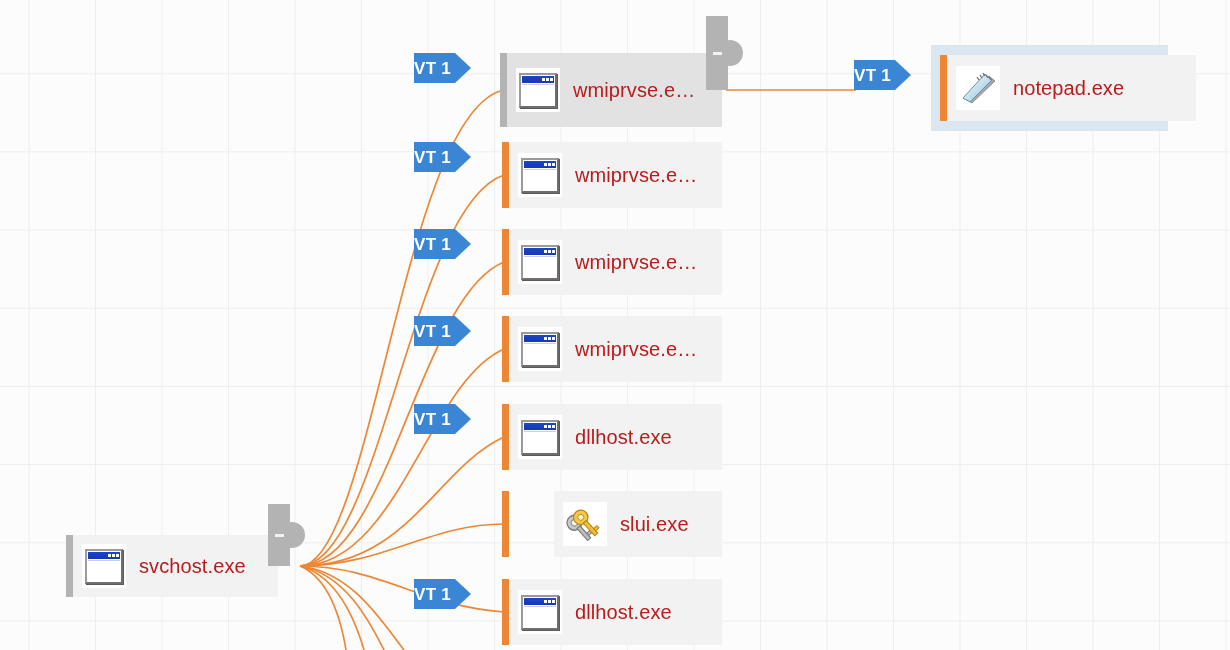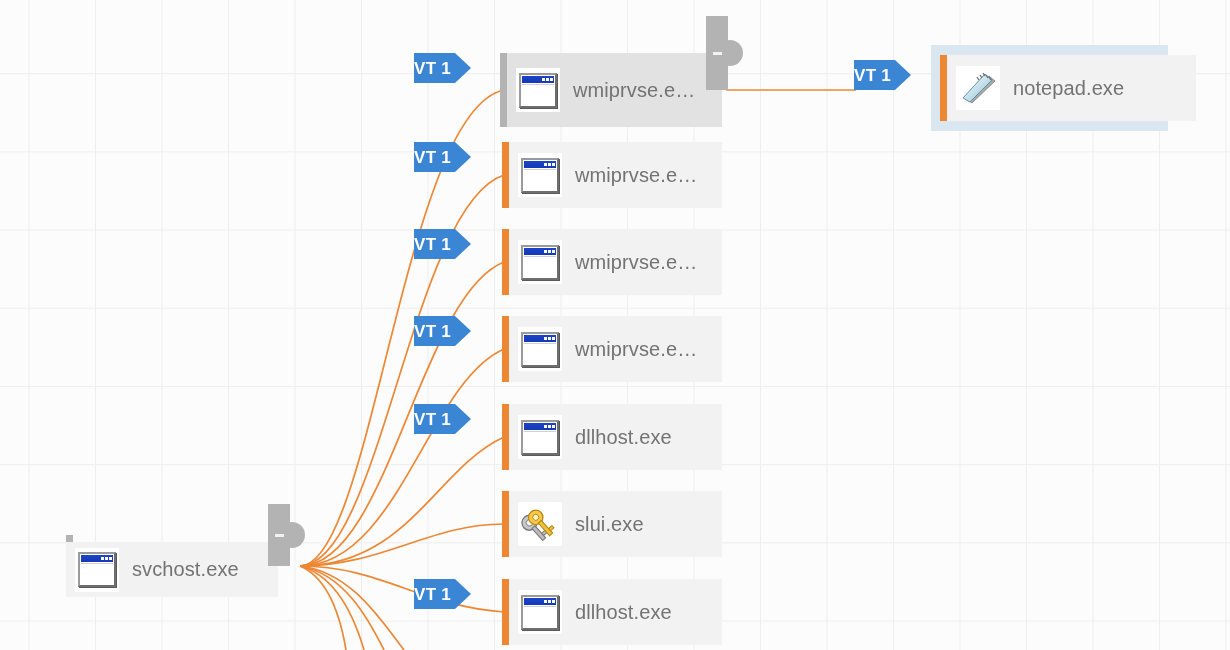--- a/index.html
+++ b/index.html
@@ -52,21 +52,21 @@
     align-self: stretch;
     display: flex;
     align-items: center;
     background: #f2f2f2;
     min-width: 0;
     padding-left: 9px;
   }
   .node.active .node-body { background: #e2e2e2; }
   .node-label {
     font-size: 20px;
-    color: #737373;
+    color: #b91c1c;
     white-space: nowrap;
     overflow: hidden;
     margin-left: 13px;
     letter-spacing: .1px;
   }
 
   
   .icon-wrap {
     flex: 0 0 auto;
     width: 44px; height: 44px;
@@ -180,21 +180,21 @@
       <path d="M300,566 C344,574 368,618 384,650"></path>
       <path d="M300,566 C336,576 354,616 364,650"></path>
       <path d="M300,566 C328,578 340,614 346,650"></path>
 
       <path d="M726,90 L856,90"></path>
     </g>
   </svg>
 
   <div class="sel-halo" style="left:931px; top:45px; width:237px; height:86px;"></div>
 
-  <div class="node" style="left:66px; top:535px; width:212px; height:62px;flex-direction:column;">
+  <div class="node" style="left:66px; top:535px; width:212px; height:62px;">
     <div class="node-bar grey"></div>
     <div class="node-body">
       <span class="icon-wrap">
         <span class="win-icon">
             <span class="tb">
               <i></i>
               <i></i>
               <i></i>
             </span>
             <span class="pane"></span>
@@ -320,21 +320,21 @@
               <i></i>
               <i></i>
             </span>
             <span class="pane"></span>
           </span>
       </span>
       <span class="node-label">dllhost.exe</span>
     </div>
   </div>
 
-  <div class="node" style="left:502px; top:491px; width:220px; height:66px;">
+  <div class="node" style="left:502px; top:491px; width:220px; height:66px;gap:45px;">
     <div class="node-bar orange"></div>
     <div class="node-body">
       <span class="icon-wrap">
         <svg class="key-icon" viewBox="0 0 40 40">
           <g transform="rotate(-42 20 20)">
             <circle cx="13" cy="12" r="7.5" fill="#c9c9c9" stroke="#7a7a7a" stroke-width="1.3"></circle>
             <circle cx="13" cy="12" r="3.2" fill="#f4f4f4" stroke="#8a8a8a" stroke-width="1"></circle>
             <rect x="11" y="18" width="4" height="16" fill="#bdbdbd" stroke="#7a7a7a" stroke-width="1.1"></rect>
             <rect x="15" y="28" width="4.5" height="3" fill="#bdbdbd" stroke="#7a7a7a" stroke-width="1"></rect>
           </g>

